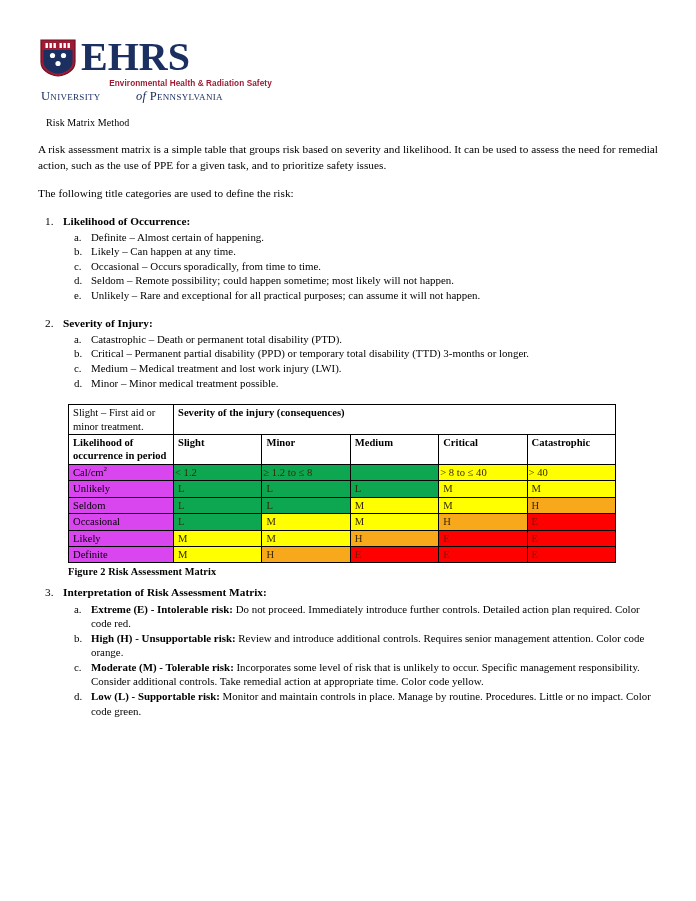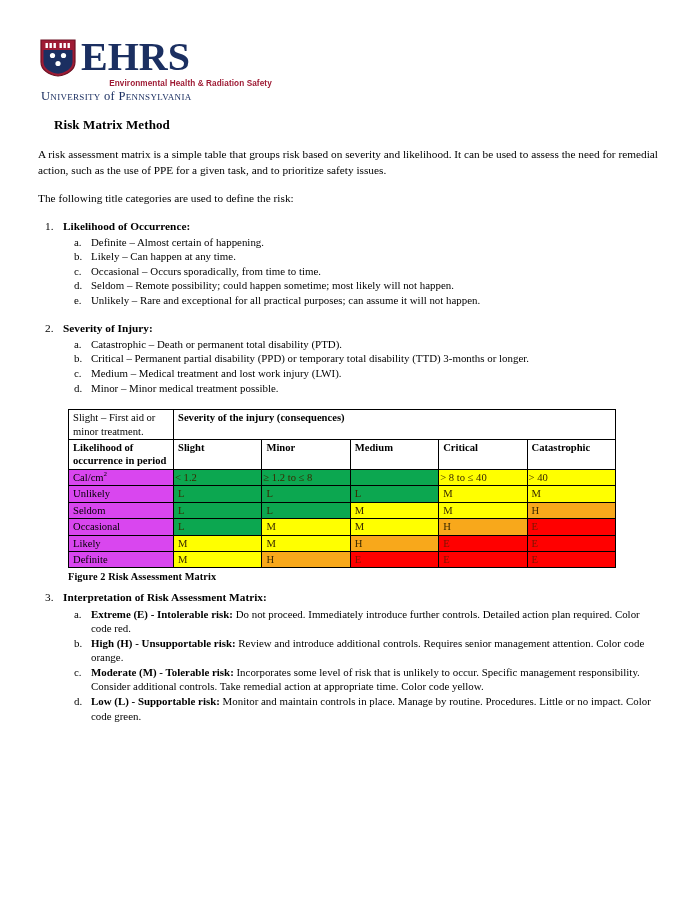--- a/index.html
+++ b/index.html
@@ -47,29 +47,29 @@
   .ehrs-univ {
     font-family: "Liberation Serif", "DejaVu Serif", serif;
     font-size: 12.5px;
     color: #1b2f61;
     font-variant: small-caps;
     letter-spacing: 0.3px;
     margin-top: 1px;
     margin-left: 1px;
     white-space: nowrap;
   }
-  .ehrs-univ .ital { font-variant: normal; text-transform: lowercase; }
+  .ehrs-univ .ital { font-style: italic; font-variant: normal; text-transform: lowercase; margin-left: 32px; }
 
   
   .content { position: absolute; left: 38px; top: 117px; width: 620px; }
 
   .doc-title {
-    font-size: 13px;
-    font-weight: bold;
-    margin: 0 0 14px 16px;
+    font-size: 10px;
+    font-weight: normal;
+    margin: 0 0 14px 8px;
     letter-spacing: 0.1px;
   }
   .para {
     font-size: 11.3px;
     line-height: 15.5px;
     margin: 0 0 13px 0;
     text-align: left;
   }
   .para.tight { margin-bottom: 12px; }
 

